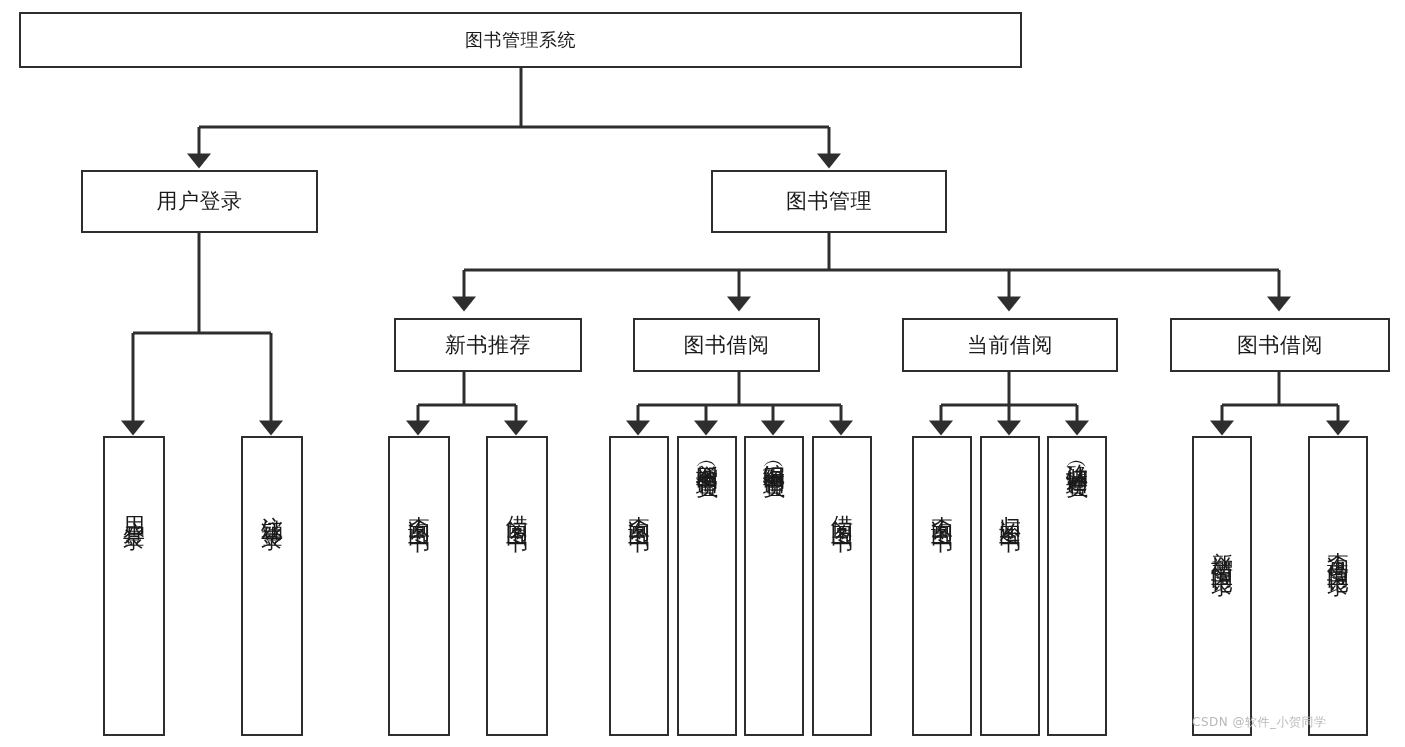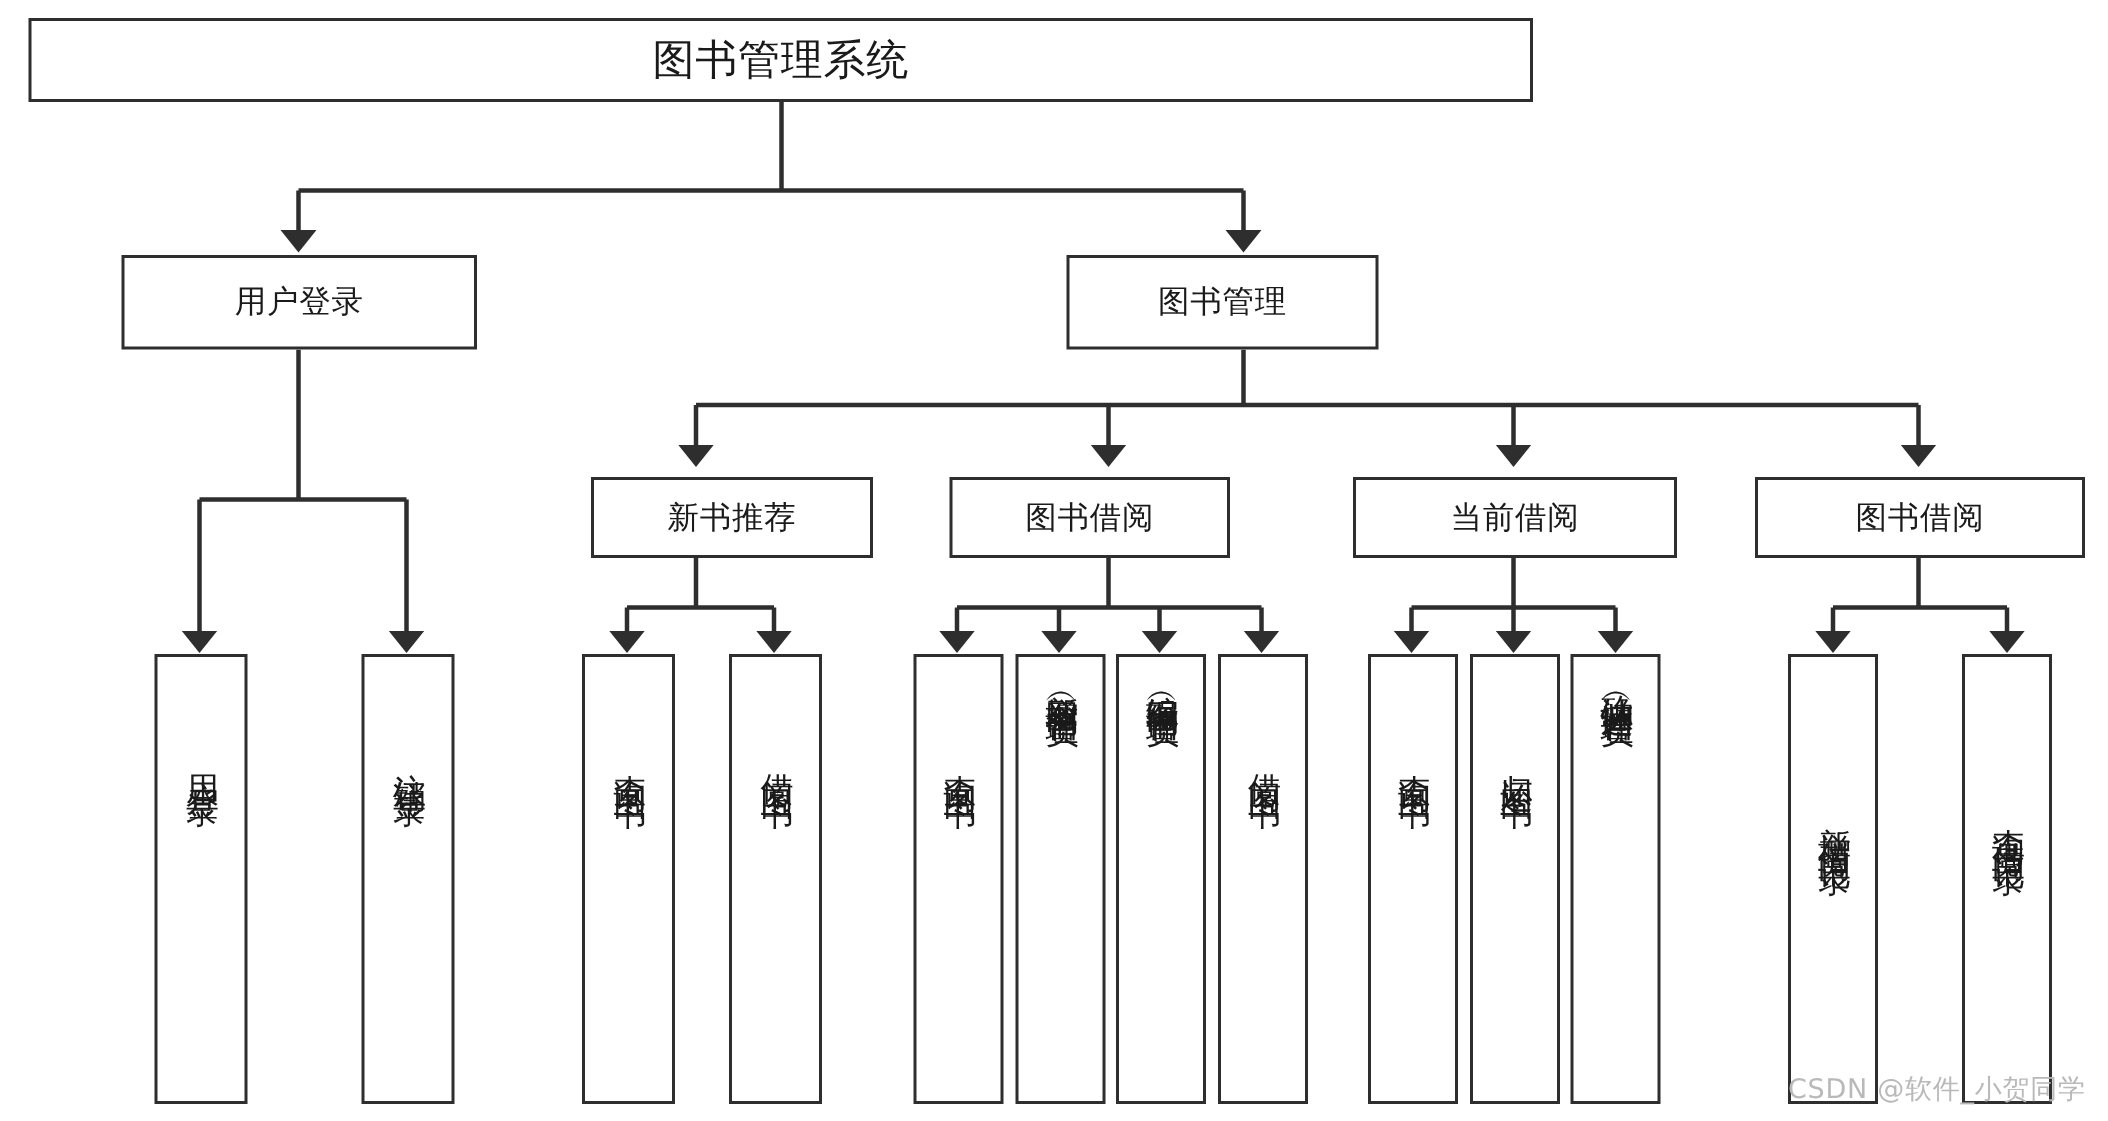--- a/index.html
+++ b/index.html
@@ -40,21 +40,21 @@
     text-align: center;
     line-height: 1.05;
     letter-spacing: 0.5px;
   }
   
   .node.horiz .node-label {
     writing-mode: horizontal-tb;
     font-size: 21px;
   }
   .node.root .node-label {
-    font-size: 28px;
+    font-size: 18px;
   }
   
   .node.vert {
     align-items: flex-start;
     justify-content: center;
     padding-top: 8px;
   }
   .node.vert .node-label {
     writing-mode: vertical-rl;
     text-orientation: upright;
@@ -67,21 +67,21 @@
     letter-spacing: 2px;
   }
   .node.vert.midpad2 {
     padding-top: 60px;
   }
   .node.vert.midpad3 {
     padding-top: 96px;
   }
   .watermark {
     position: absolute;
-    font-size: 18px;
+    font-size: 12px;
     color: #b9b9b9;
     white-space: nowrap;
     letter-spacing: 0.5px;
   }
 </style>
 </head>
 <body>
 
 <div id="canvas">
 
@@ -135,21 +135,21 @@
     </g>
   </svg>
 
   <div class="node horiz root" style="left:19px; top:12px; width:1003px; height:56px;">
     <span class="node-label">图书管理系统</span>
   </div>
 
   <div class="node horiz" style="left:81px; top:170px; width:237px; height:63px;">
     <span class="node-label">用户登录</span>
   </div>
-  <div class="node horiz" style="left:711px; top:170px; width:208px; height:63px;">
+  <div class="node horiz" style="left:711px; top:170px; width:236px; height:63px;">
     <span class="node-label">图书管理</span>
   </div>
 
   <div class="node horiz" style="left:362px; top:318px; width:188px; height:54px;margin-left:32px;">
     <span class="node-label">新书推荐</span>
   </div>
   <div class="node horiz" style="left:902px; top:318px; width:216px; height:54px;">
     <span class="node-label">当前借阅</span>
   </div>
   <div class="node horiz" style="left:633px; top:318px; width:187px; height:54px;">

